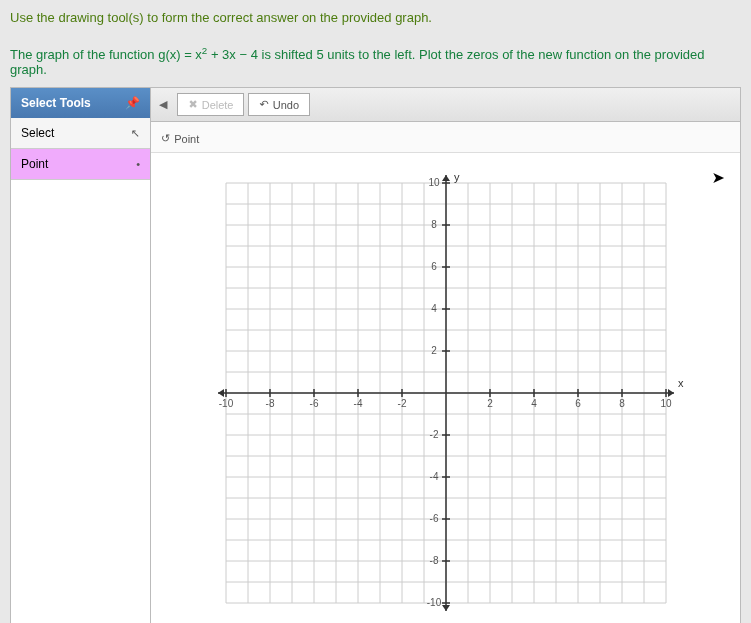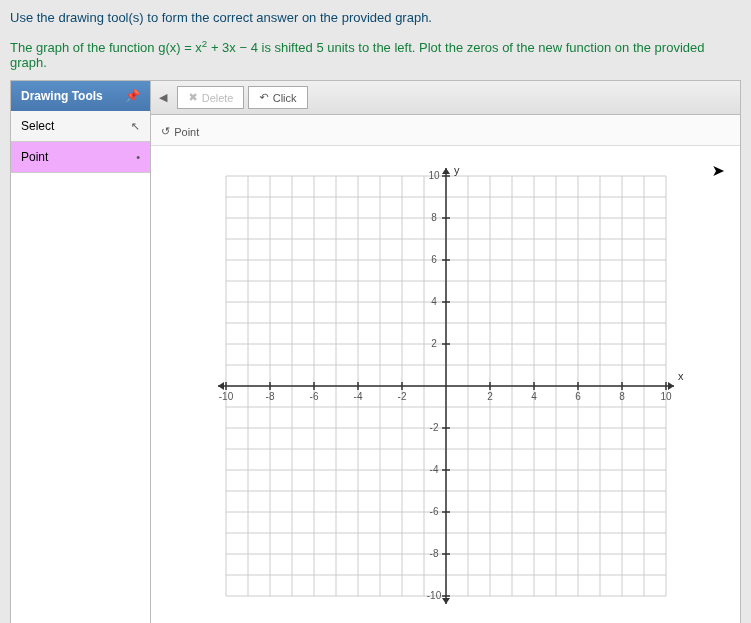--- a/index.html
+++ b/index.html
@@ -6,22 +6,22 @@
     body {
       font-family: Arial, sans-serif;
       background: #e8e8e8;
       padding: 10px;
       width: 751px;
       height: 623px;
       overflow: hidden;
     }
     .instructions {
       font-size: 13px;
-      color: #0c4a6e;
-      margin-bottom: 13px;
+      color: #4d7c0f;
+      margin-bottom: 20px;
     }
     .problem-text {
       font-size: 13px;
       color: #15803d;
       margin-bottom: 10px;
     }
     .sup { vertical-align: super; font-size: 0.75em; }
     .tool-container {
       display: flex;
       border: 1px solid #bbb;
@@ -125,21 +125,21 @@
 
 <div class="instructions">Use the drawing tool(s) to form the correct answer on the provided graph.</div>
 
 <div class="problem-text">
   <span>The graph of the function g(x) = x</span><span class="sup">2</span><span> + 3x − 4 is shifted 5 units to the left. Plot the zeros of the new function on the provided graph.</span>
 </div>
 
 <div class="tool-container">
   <div class="left-panel">
     <div class="tools-header">
-      <span>Drawing Tools</span>
+      <span>Select Tools</span>
       <span class="pin-icon">📌</span>
     </div>
     <div class="tool-row">
       <span>Select</span>
       <span class="tool-icon">↖</span>
     </div>
     <div class="tool-row selected">
       <span>Point</span>
       <span class="tool-icon">•</span>
     </div>
@@ -147,21 +147,21 @@
 
   <div class="right-panel">
     <div class="top-bar">
       <span style="margin-right:6px;">◀</span>
       <div class="btn disabled">
         <span>✖</span>
         <span>Delete</span>
       </div>
       <div class="btn">
         <span>↶</span>
-        <span>Click</span>
+        <span>Undo</span>
       </div>
     </div>
     <div class="reset-row">
       <span class="reset-btn">
         <span>↺</span>
         <span>Point</span>
       </span>
     </div>
     <div class="graph-area">
       <span class="cursor-icon">➤</span>

